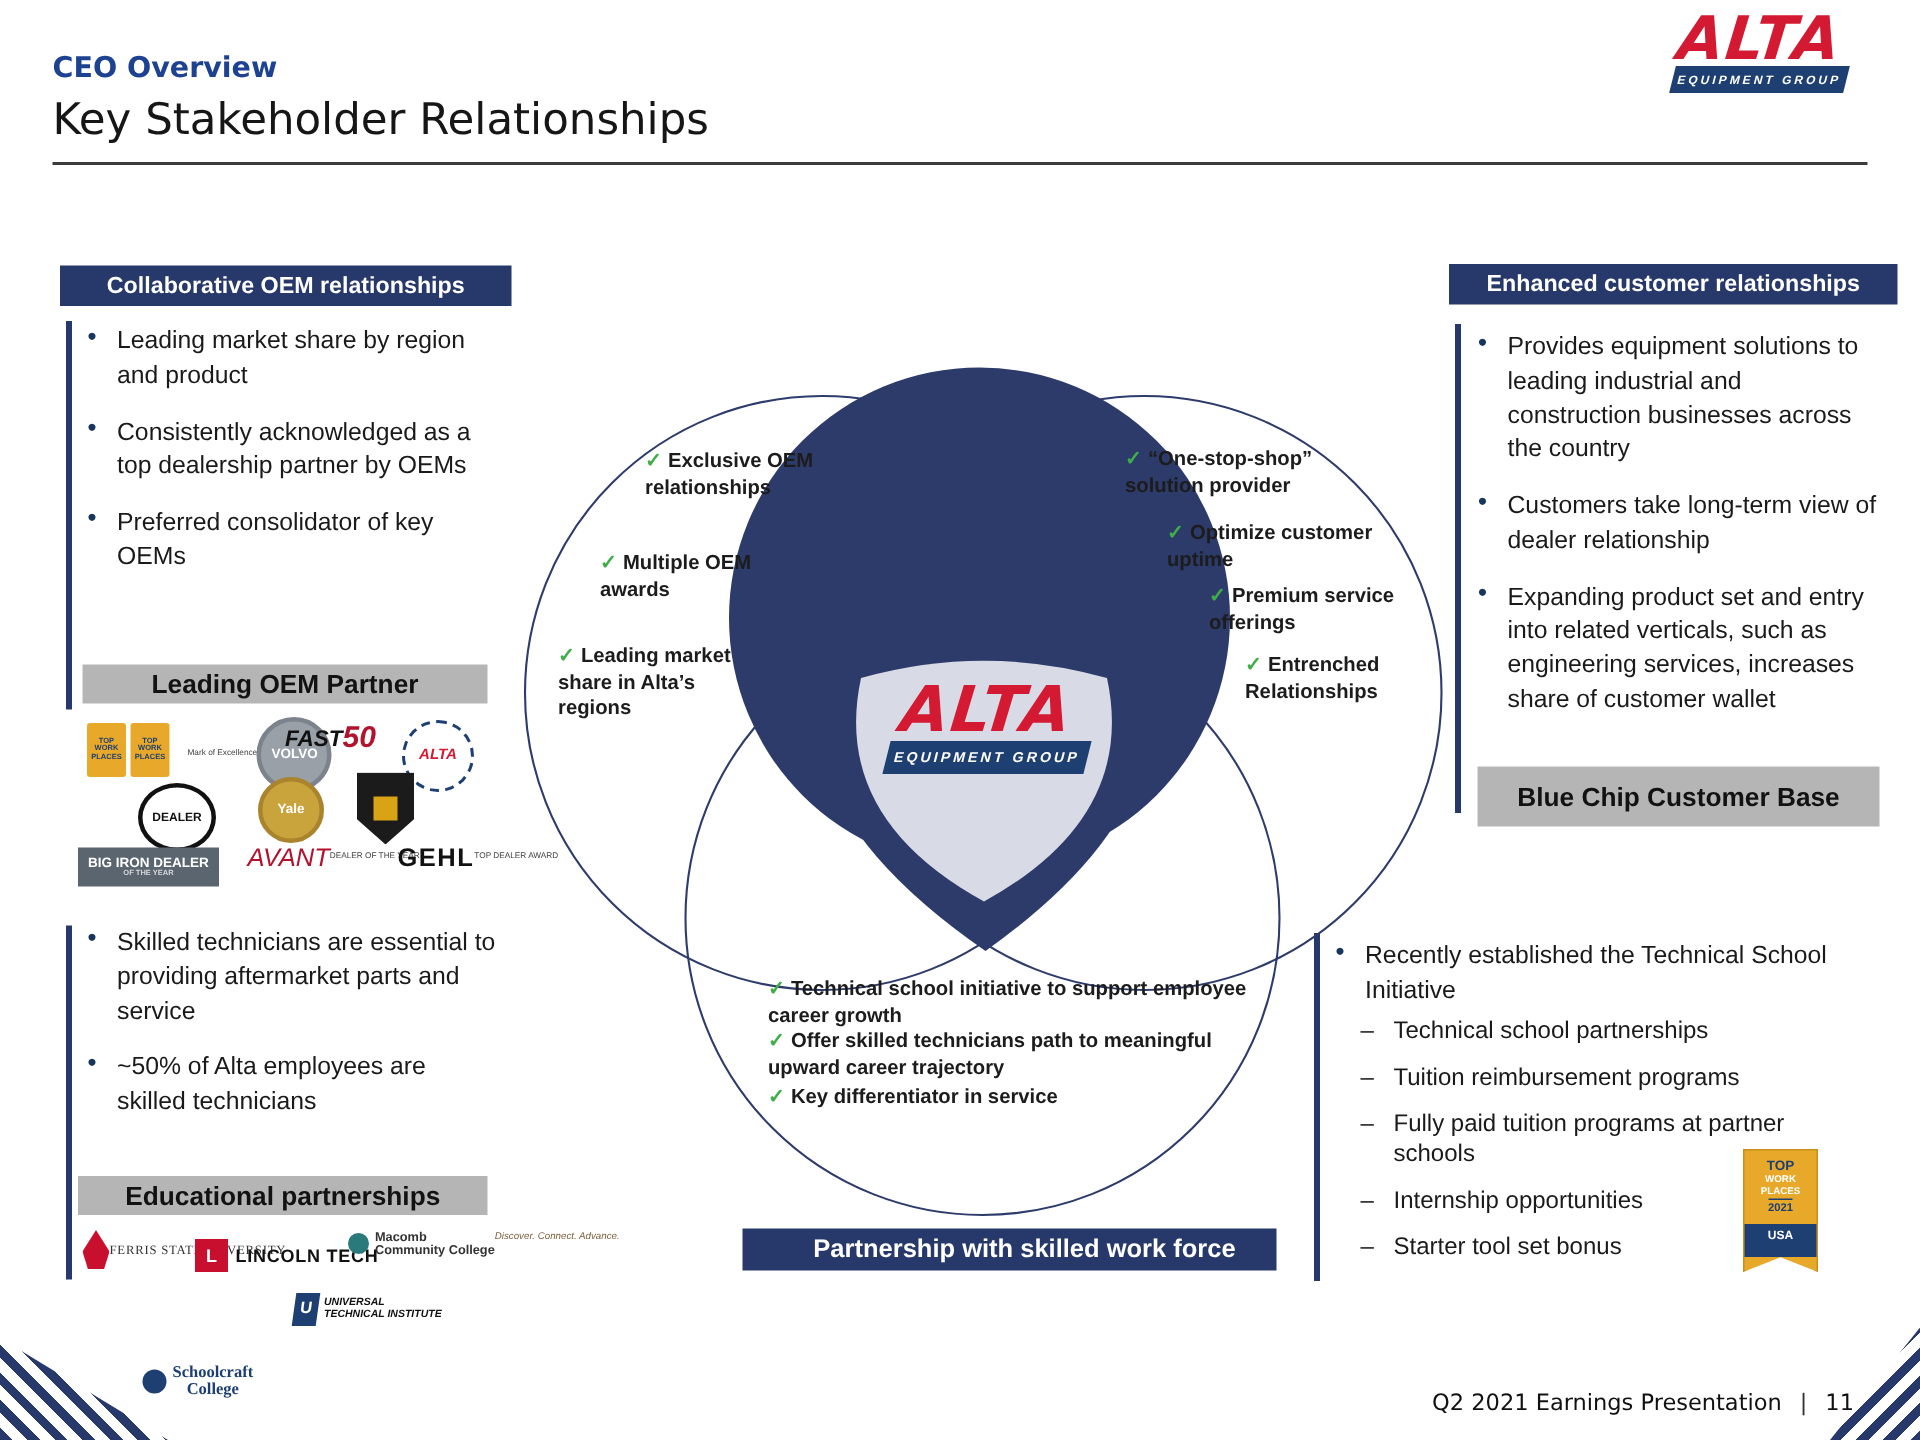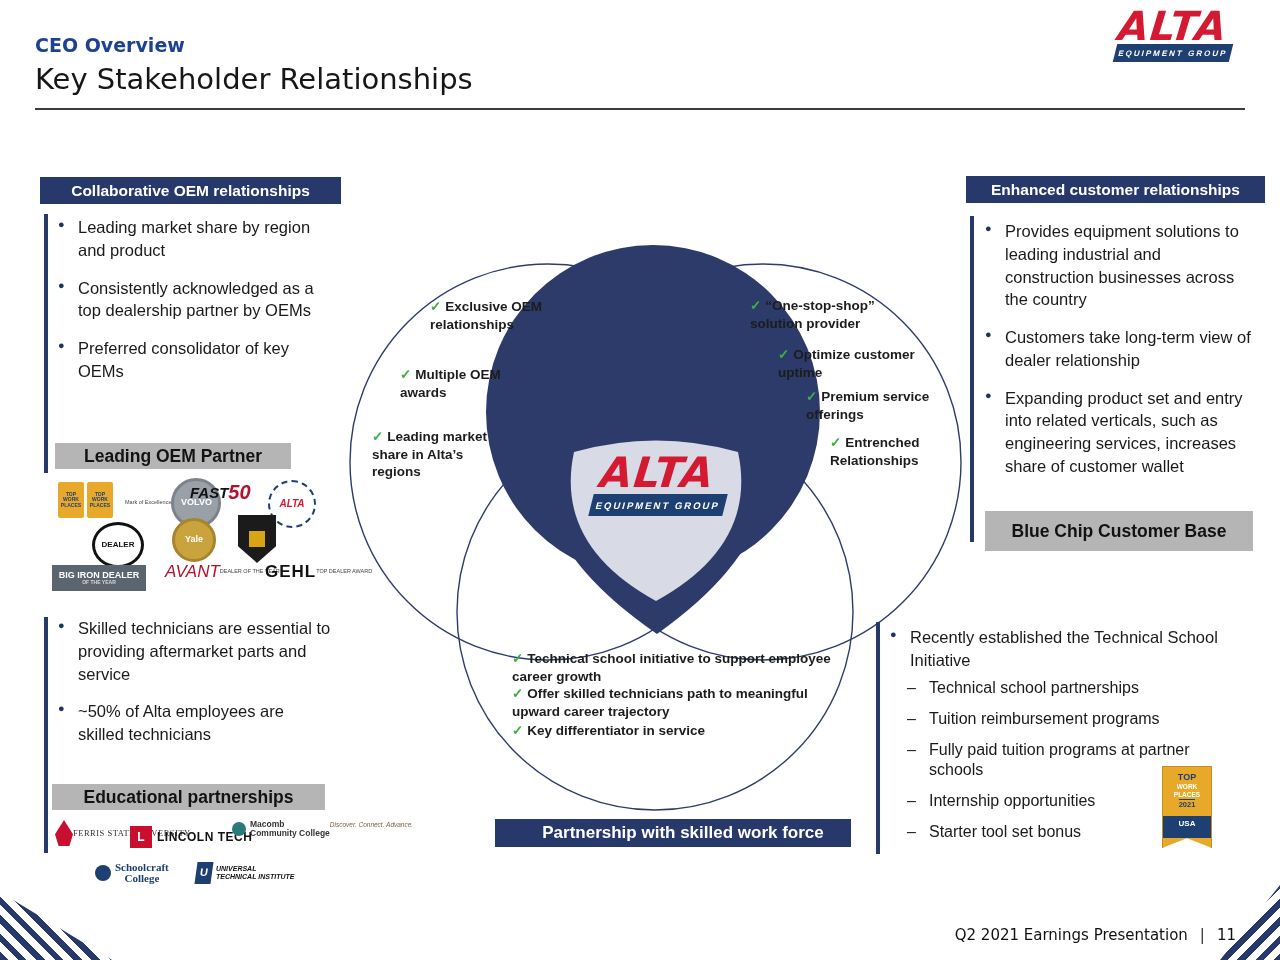--- a/index.html
+++ b/index.html
@@ -116,21 +116,21 @@
     <div class="alta-bar">EQUIPMENT GROUP</div>
   </div>
 
   <div class="navy-bar" style="left:40px;top:177px;width:301px;height:27px;">Collaborative OEM relationships</div>
   <div class="vbar" style="left:44px;top:214px;height:259px;"></div>
   <div class="bullets" style="left:58px;top:216px;width:268px;">
     <div class="bullet">Leading market share by region and product</div>
     <div class="bullet">Consistently acknowledged as a top dealership partner by OEMs</div>
     <div class="bullet">Preferred consolidator of key OEMs</div>
   </div>
-  <div class="gray-banner" style="left:55px;top:443px;width:236px;height:26px;">Leading OEM Partner</div>
+  <div class="gray-banner" style="left:55px;top:443px;width:270px;height:26px;">Leading OEM Partner</div>
 
   <div class="lg twp-pair" style="left:58px;top:482px;">
     <div class="twp-mini">TOP WORK PLACES</div>
     <div class="twp-mini">TOP WORK PLACES</div>
   </div>
   <div class="lg" style="left:125px;top:478px;">
     <div class="sub">Mark of Excellence</div>
     <div class="volvo-c">VOLVO</div>
   </div>
   <div class="lg fast50" style="left:190px;top:482px;">
@@ -181,21 +181,21 @@
     <div class="t">LINCOLN TECH</div>
   </div>
   <div class="lg macomb" style="left:232px;top:820px;">
     <div class="row">
       <div class="dot"></div>
       <div class="t"><span>Macomb</span><br>
         <span>Community College</span></div>
     </div>
     <div class="tag">Discover. Connect. Advance.</div>
   </div>
-  <div class="lg school" style="left:95px;top:862px;">
+  <div class="lg school" style="left:95px;top:910px;">
     <div class="dot"></div>
     <div class="t"><span>Schoolcraft</span><br>
       <span>College</span></div>
   </div>
   <div class="lg uti" style="left:196px;top:862px;">
     <div class="u">U</div>
     <div class="t"><span>UNIVERSAL</span><br>
       <span>TECHNICAL INSTITUTE</span></div>
   </div>
 

